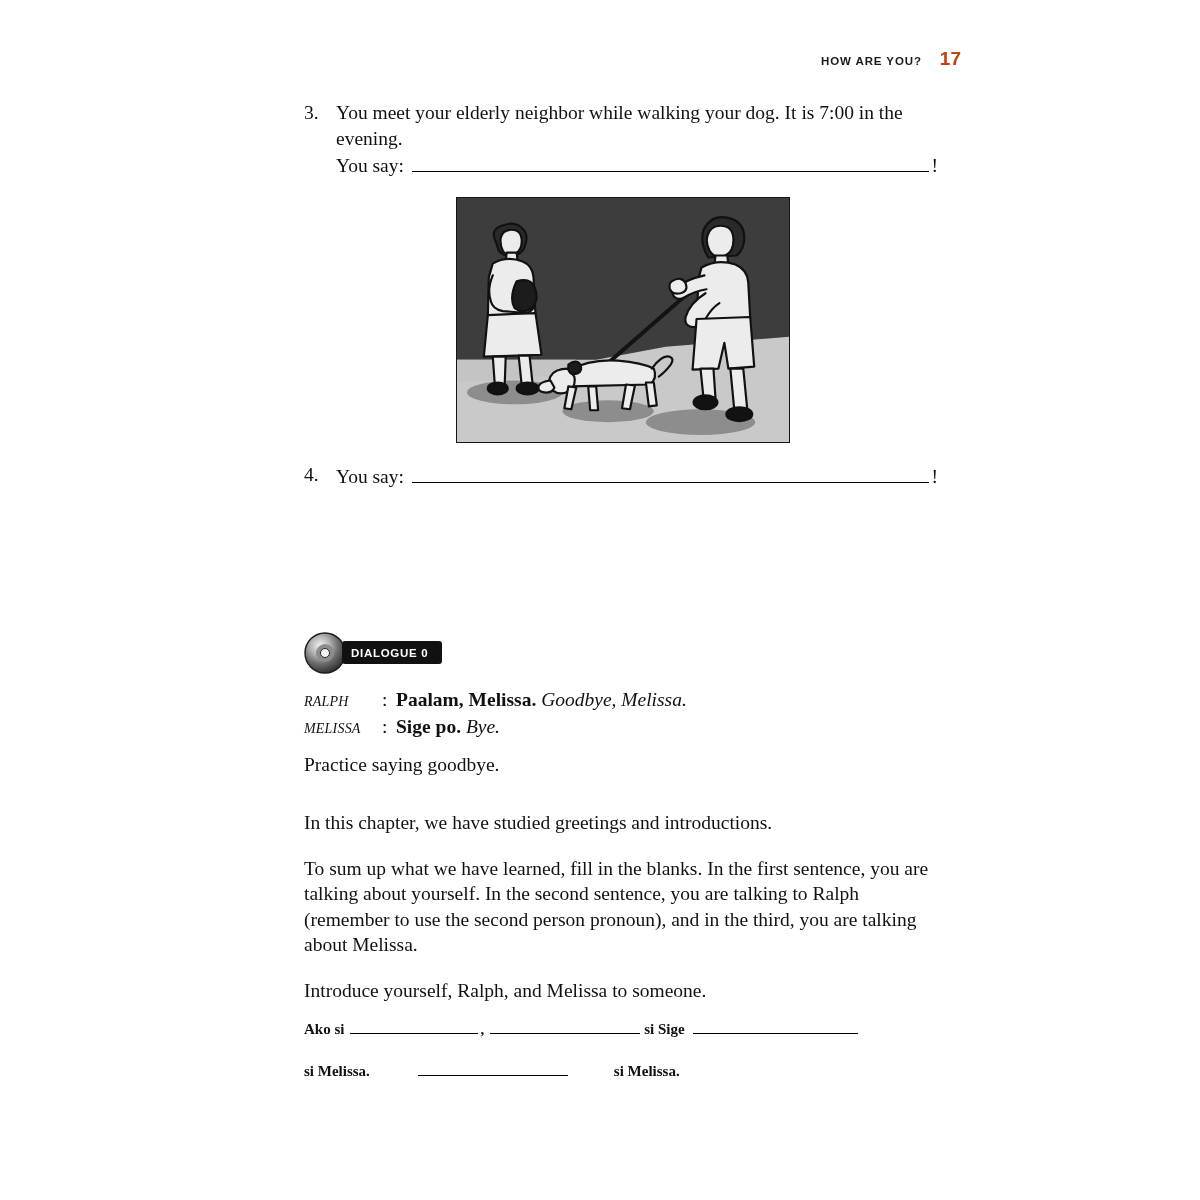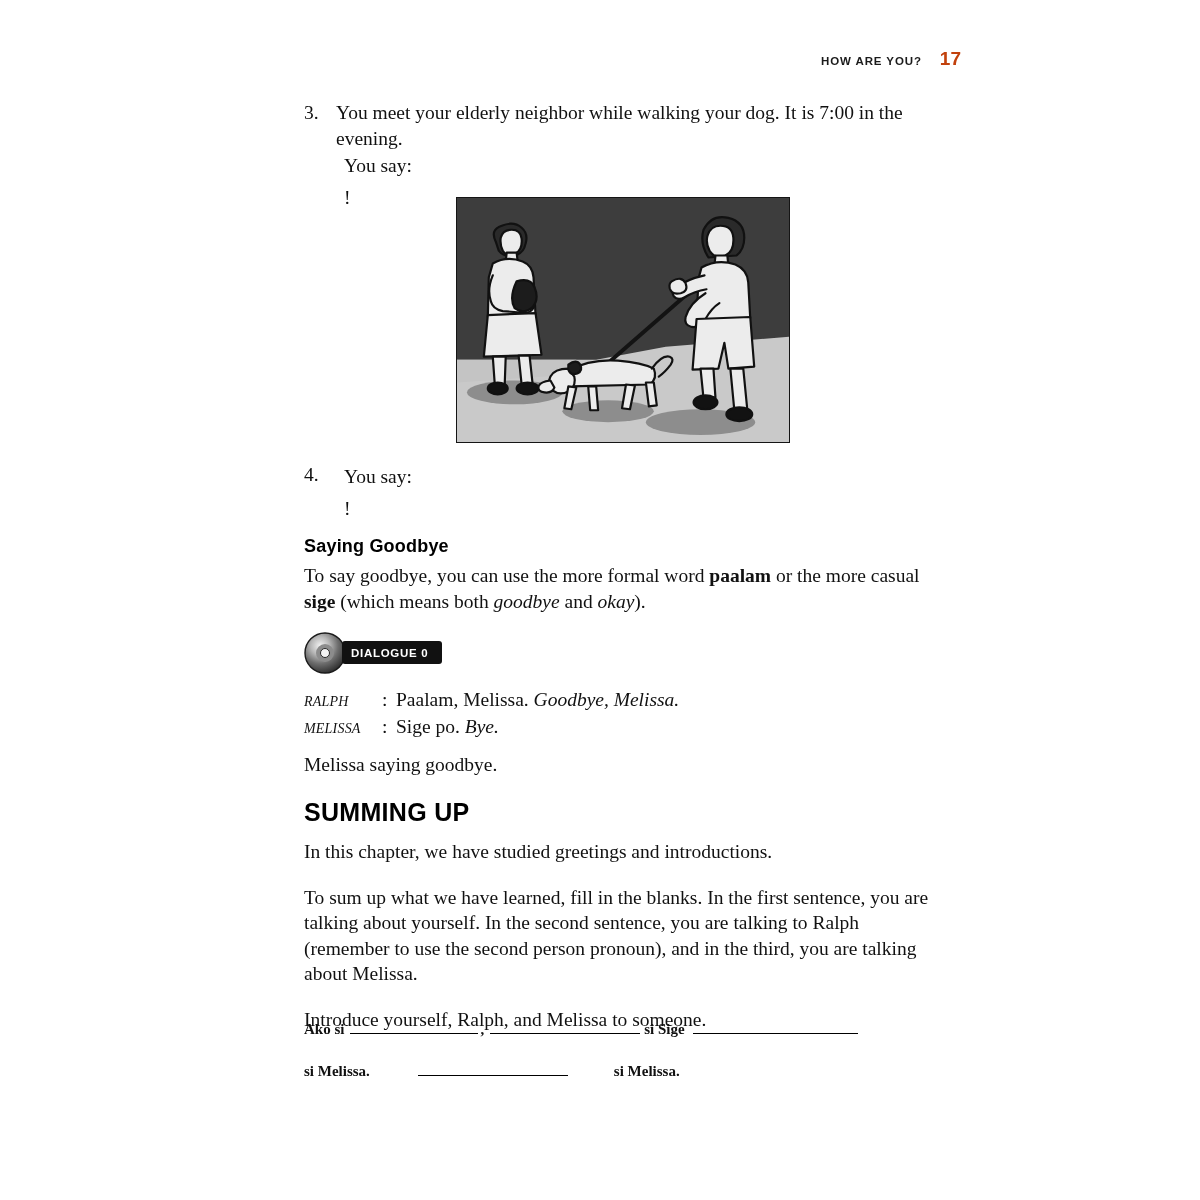--- a/index.html
+++ b/index.html
@@ -76,21 +76,20 @@
     left: 0;
     top: 0;
   }
   .yousay {
     display: flex;
     align-items: baseline;
     padding-left: 32px;
     font-size: 19.5px;
     line-height: 25.5px;
     margin-top: 2px;
-    flex-direction: column;
   }
   .yousay .lbl { white-space: nowrap; }
   .yousay .rule {
     flex: 1;
     border-bottom: 1.4px solid #000;
     margin: 0 3px 5px 8px;
     height: 13px;
   }
   .yousay .bang { white-space: nowrap; }
 
@@ -142,21 +141,21 @@
   .dlg-speaker {
     width: 78px;
     font-variant: small-caps;
     text-transform: lowercase;
     font-size: 20px;
     letter-spacing: 0.2px;
     font-style: italic;
   }
   .dlg-colon { width: 14px; }
   .dlg-text { flex: 1; }
-  .dlg-text b { font-weight: normal; }
+  .dlg-text b { font-weight: bold; }
   .dlg-text i { font-style: italic; }
 
   
   .sectionhead {
     font-family: "Liberation Sans", sans-serif;
     font-size: 25px;
     font-weight: bold;
     letter-spacing: 0.3px;
     color: #000;
   }
@@ -284,24 +283,20 @@
     <div class="item">
       <span class="num">4.</span>
     </div>
     <div class="yousay">
       <span class="lbl">You say:</span>
       <span class="rule"></span>
       <span class="bang">!</span>
     </div>
   </div>
 
-  <div class="col" style="top:536px;">
-    <div class="subhead">Saying Goodbye</div>
-    <p class="body-text" style="margin-top:6px;"><span>To say goodbye, you can use the more formal word </span><b>paalam</b><span> or the more casual </span><b>sige</b><span> (which means both </span><i>goodbye</i><span> and </span><i>okay</i><span>).</span></p>
-  </div>
 
   <div class="col" style="top:632px;">
     <div class="cdbadge">
       <svg width="150" height="42" viewBox="0 0 150 42">
         <defs>
           <radialGradient id="cdg" cx="38%" cy="32%" r="72%">
             <stop offset="0%" stop-color="#f2f2f2"></stop>
             <stop offset="32%" stop-color="#b8b8b8"></stop>
             <stop offset="62%" stop-color="#6e6e6e"></stop>
             <stop offset="100%" stop-color="#2b2b2b"></stop>
@@ -323,25 +318,24 @@
       <span class="dlg-text"><b>Paalam, Melissa.</b> <i>Goodbye, Melissa.</i></span>
     </div>
     <div class="dlg-row">
       <span class="dlg-speaker">Melissa</span>
       <span class="dlg-colon">:</span>
       <span class="dlg-text"><b>Sige po.</b> <i>Bye.</i></span>
     </div>
   </div>
 
   <div class="col" style="top:752px;">
-    <p class="body-text">Melissa saying goodbye.</p>
+    <p class="body-text">Practice saying goodbye.</p>
   </div>
 
   <div class="col" style="top:798px;">
-    <div class="sectionhead">SUMMING UP</div>
     <p class="body-text" style="margin-top:12px;">In this chapter, we have studied greetings and introductions.</p>
     <p class="body-text" style="margin-top:20px;">To sum up what we have learned, fill in the blanks. In the first sentence, you are talking about yourself. In the second sentence, you are talking to Ralph (remember to use the second person pronoun), and in the third, you are talking about Melissa.</p>
     <p class="body-text" style="margin-top:20px;">Introduce yourself, Ralph, and Melissa to someone.</p>
   </div>
 
   <div class="col" style="top:1014px;">
     <div class="blankline">
       <span class="seg">Ako si</span>
       <span class="rule r1"></span>
       <span class="seg">,</span>

